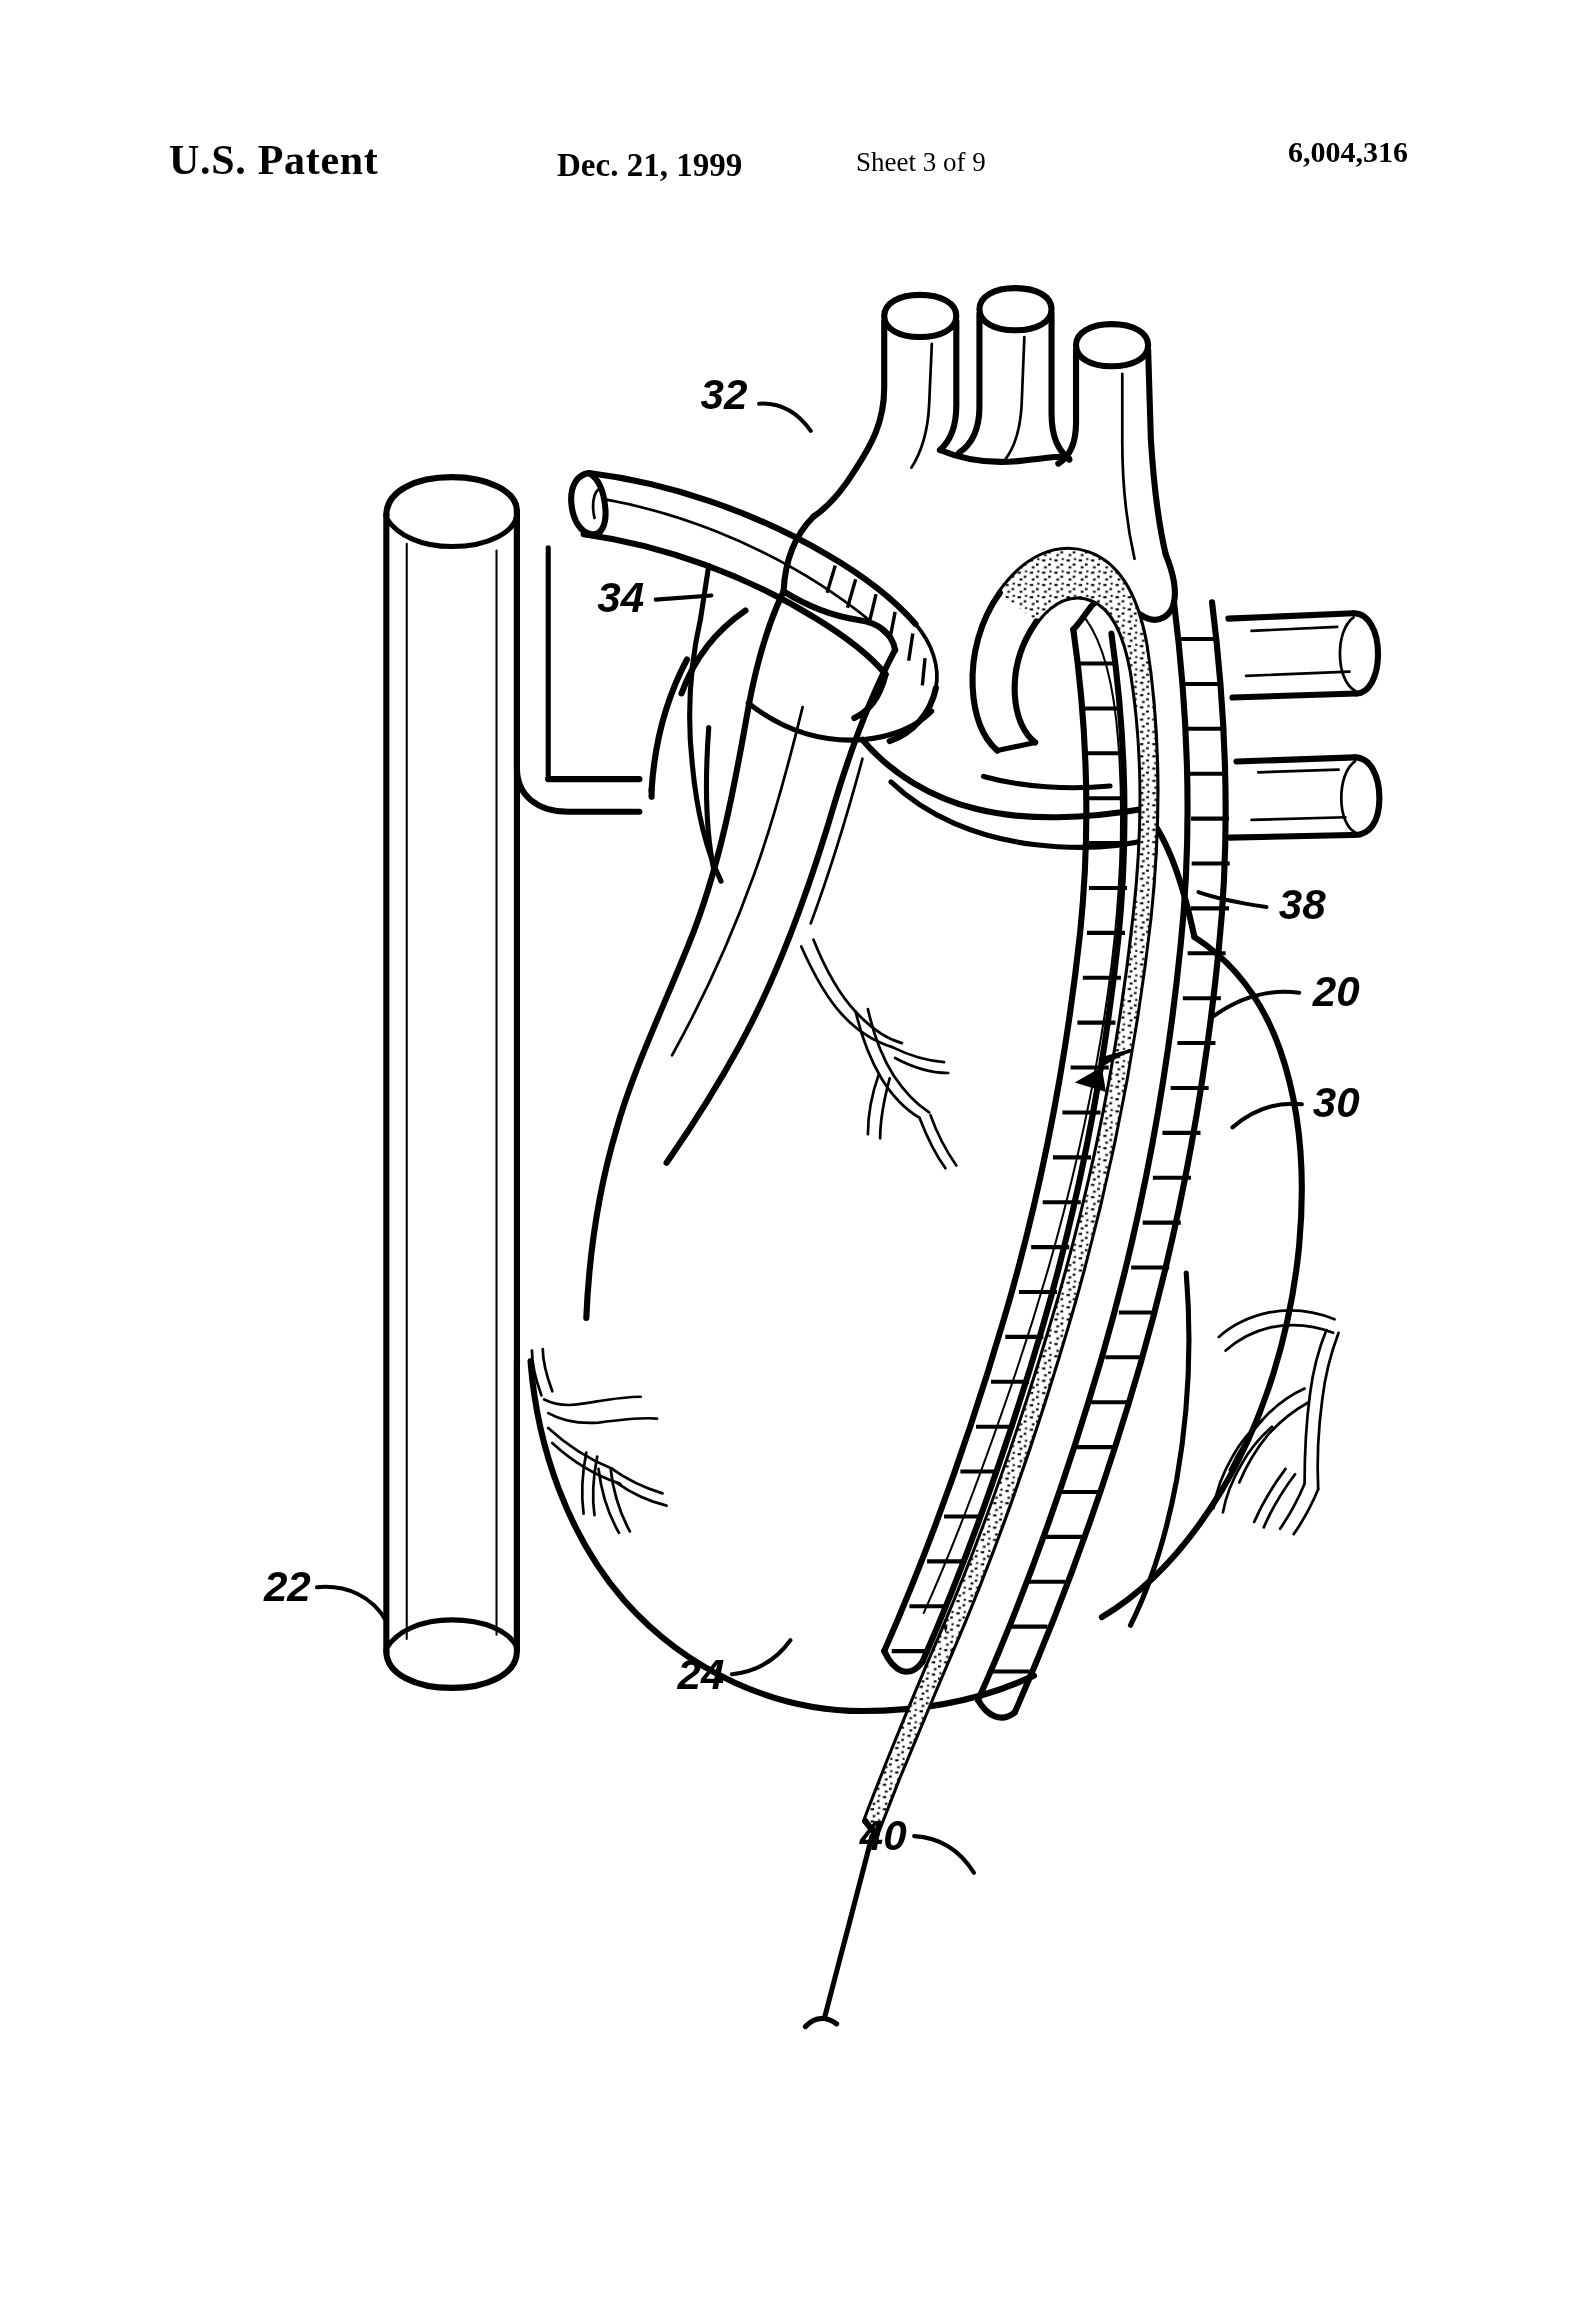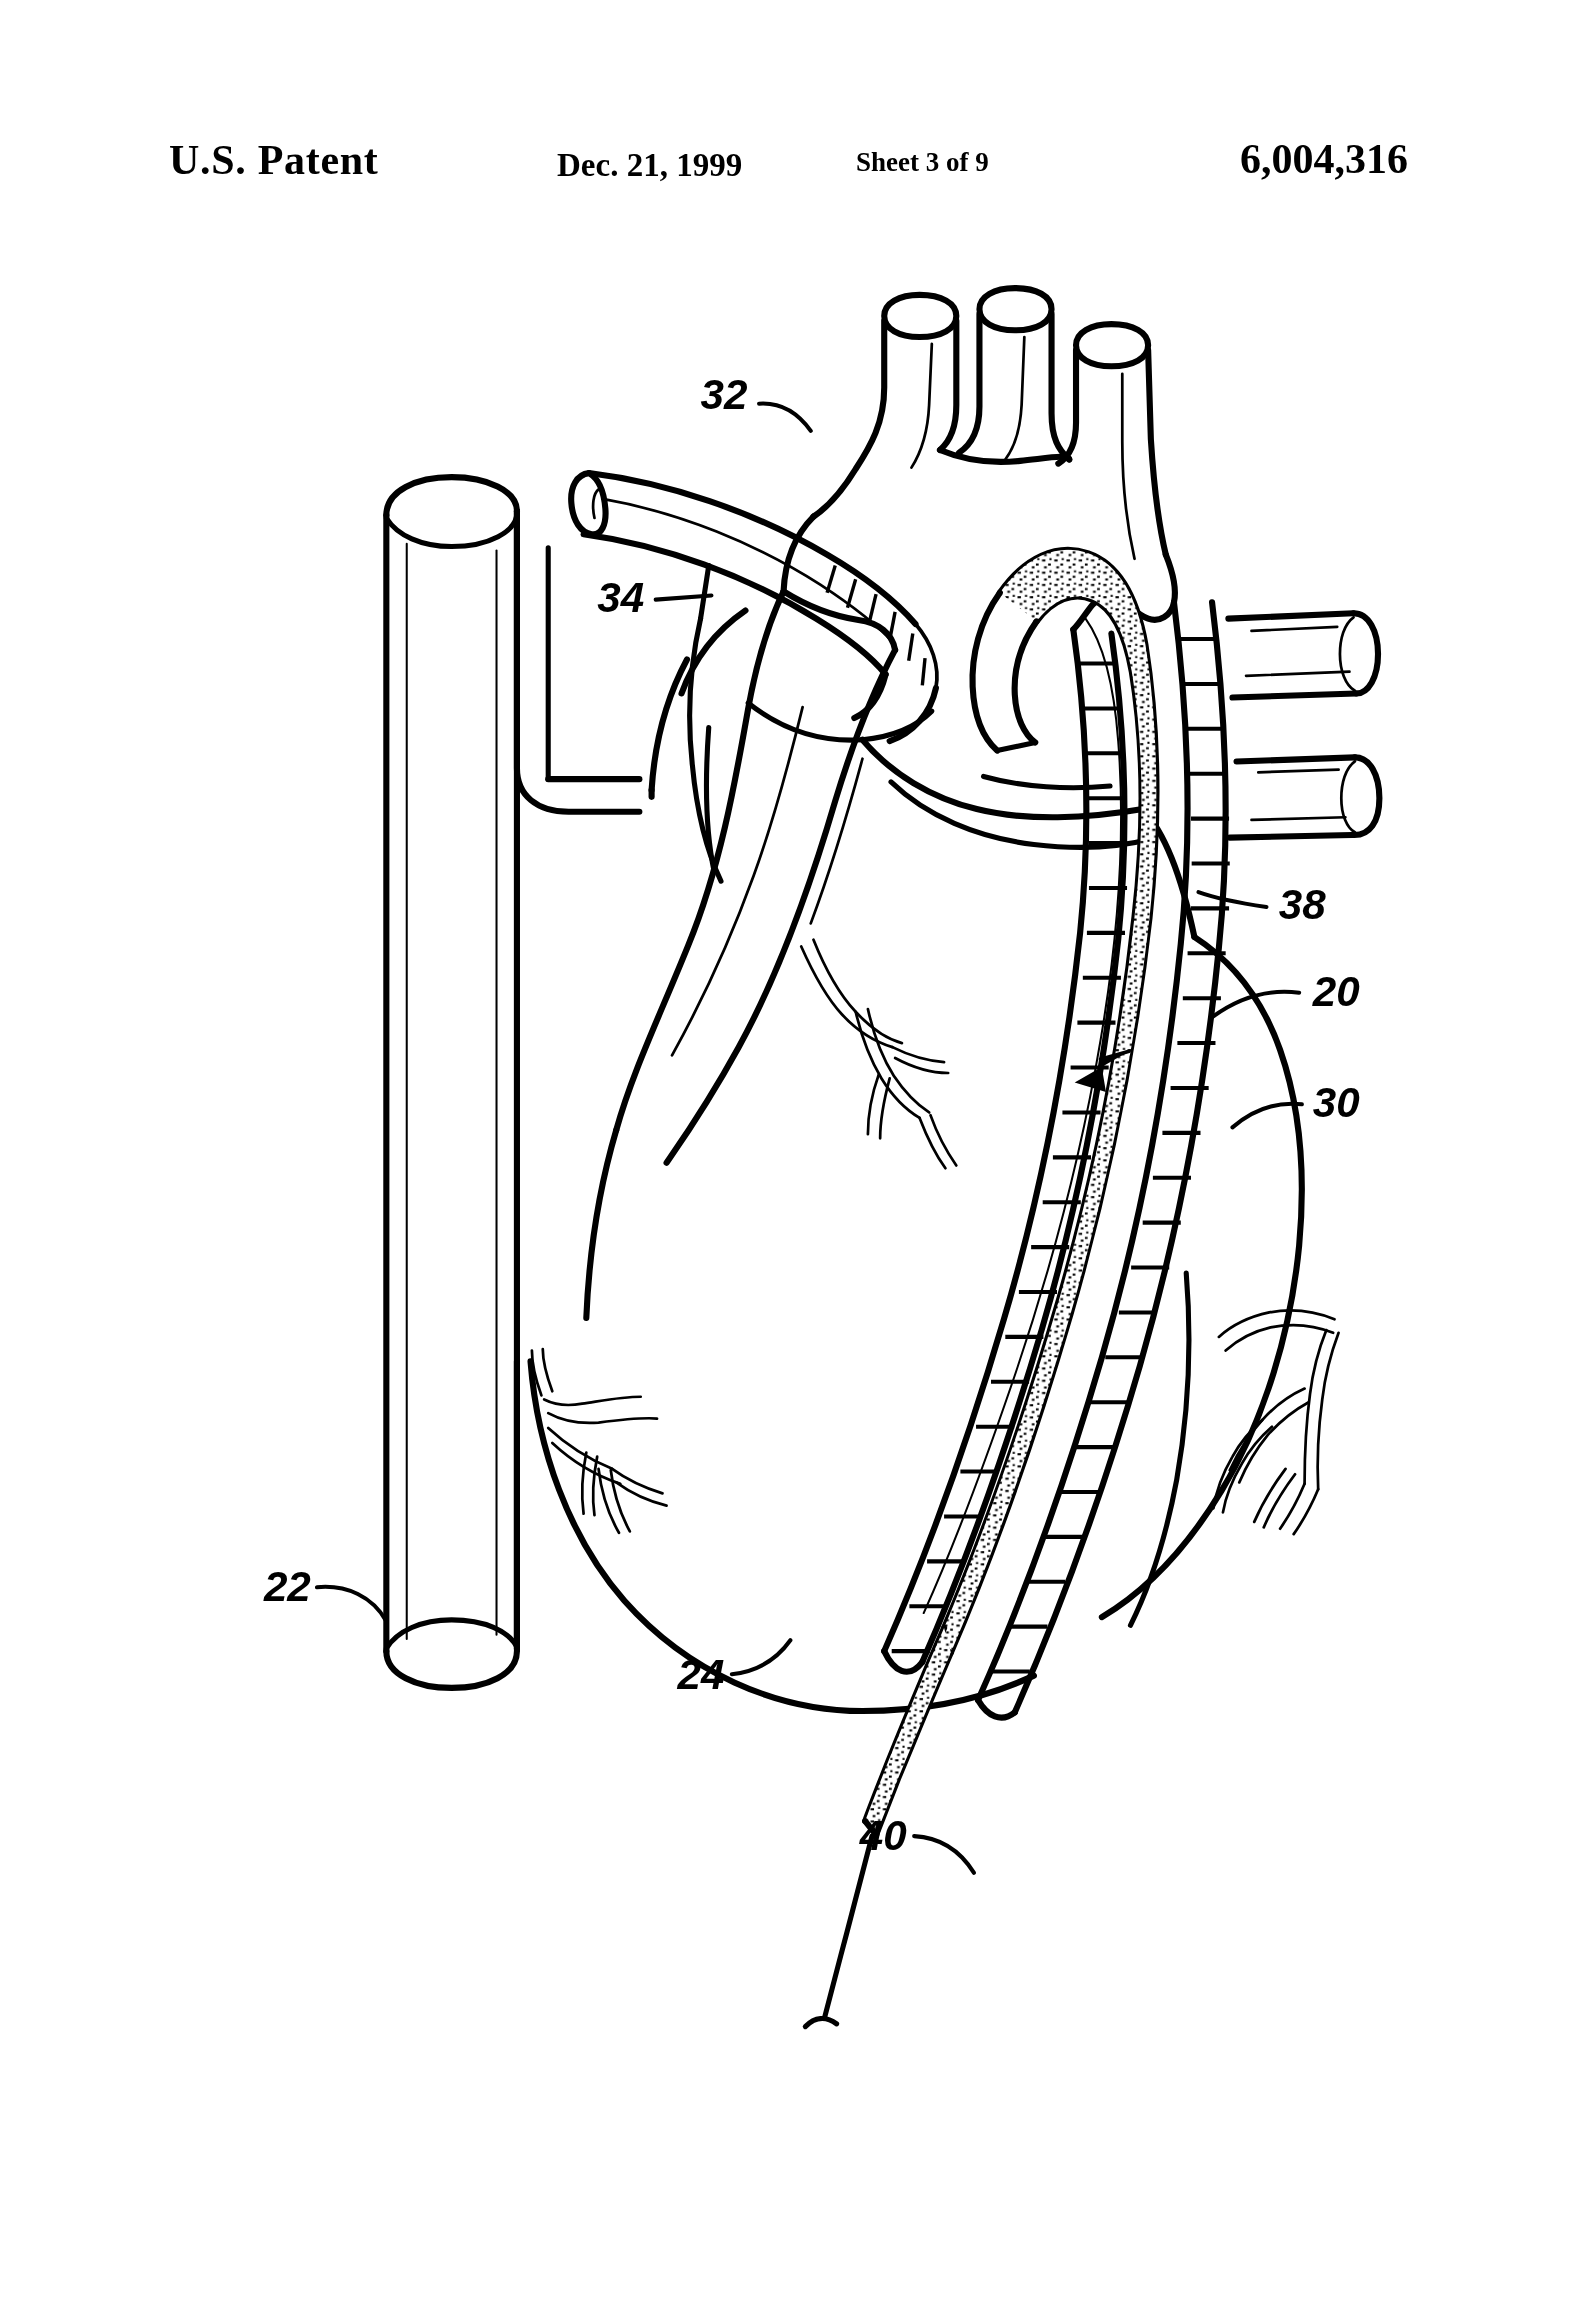--- a/index.html
+++ b/index.html
@@ -36,30 +36,30 @@
     left:557px;top:11px;
     font-family:"Liberation Serif", serif;
     font-weight:bold;
     font-size:33px;
     white-space:nowrap;
   }
   .hdr .sheet{
     position:absolute;
     left:856px;top:11px;
     font-family:"Liberation Serif", serif;
-    font-weight:bold;
+    font-weight:normal;
     font-size:27px;
     white-space:nowrap;
   }
   .hdr .patno{
     position:absolute;
     right:170px;top:-1.4px;
     font-family:"Liberation Serif", serif;
     font-weight:bold;
-    font-size:42px;
+    font-size:30px;
     letter-spacing:0px;
     white-space:nowrap;
     text-align:center;
   }
   
   .figlabel{
     position:absolute;
     left:416px;top:1927px;
     font-family:"Liberation Sans", sans-serif;
     font-weight:bold;

